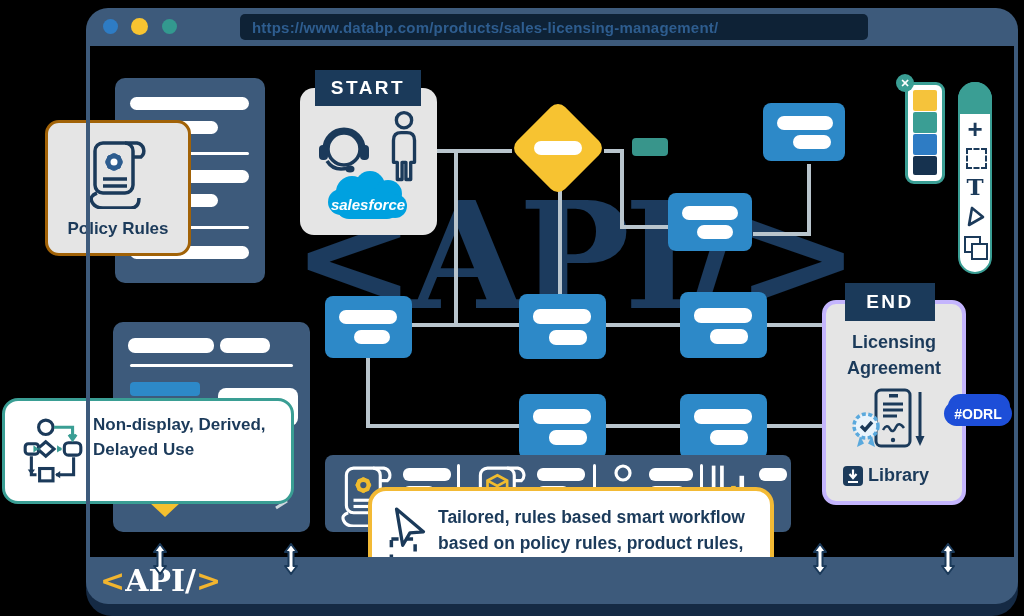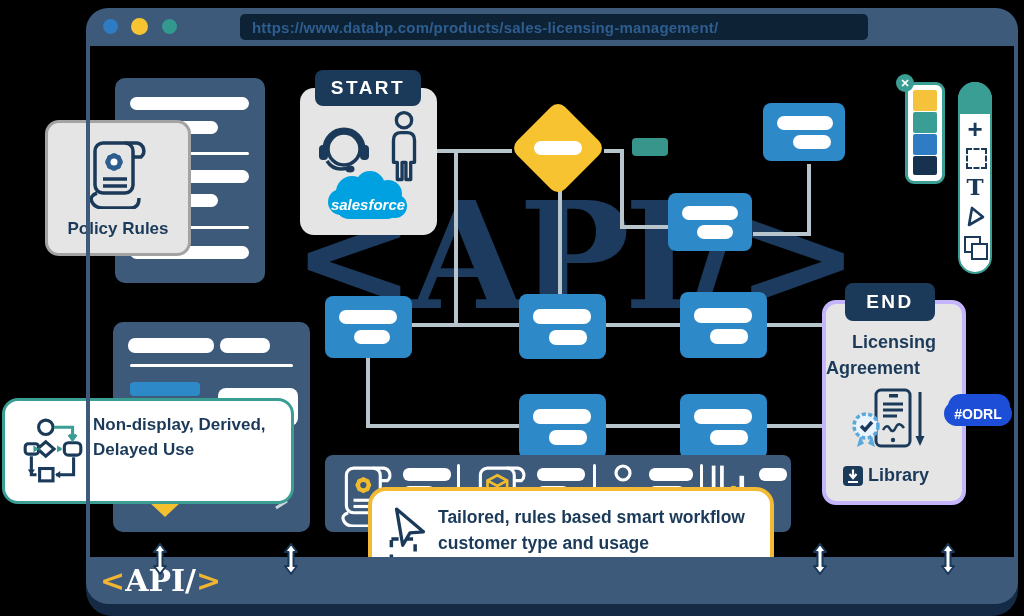--- a/index.html
+++ b/index.html
@@ -28,24 +28,24 @@
   .node{background:#2d89c8;border-radius:8px;}
   .nbar{background:#fff;border-radius:7px;}
   .diamond{left:524px;top:114px;width:68px;height:68px;background:#f7c331;border-radius:10px;transform:rotate(45deg);}
   .tealchip{left:632px;top:138px;width:36px;height:18px;background:#38958b;border-radius:4px;}
   
   .panel{background:#3d5a7b;border-radius:10px;}
   .sk{background:#fff;border-radius:7px;height:13px;}
   .skline{background:#fff;height:3px;border-radius:2px;}
   
   .card{background:#e5e5e5;border-radius:14px;}
-  .tab{background:#1b3a5a;border-radius:8px;color:#fff;font-weight:bold;font-size:19px;
+  .tab{background:#1b3a5a;border-radius:0;color:#fff;font-weight:bold;font-size:19px;
        letter-spacing:2.5px;display:flex;align-items:center;justify-content:center;}
   .navytext{color:#1b3a5a;}
-  .policycard{left:45px;top:120px;width:140px;height:130px;border:3px solid #a3a3a3;}
+  .policycard{left:45px;top:120px;width:140px;height:130px;border:3px solid #a16207;}
   .callout{left:2px;top:398px;width:286px;height:100px;border:3px solid #3a9e94;border-radius:16px;background:#fff;}
   .callout-text{font-size:17px;font-weight:bold;color:#1b3a5a;line-height:25px;}
   .tooltip{left:368px;top:487px;width:398px;height:112px;border:4px solid #f3ba35;border-radius:18px;background:#fff;}
   .tooltip-text{font-size:17.5px;font-weight:600;color:#1b3a5a;line-height:26px;}
   .tag{background:#1d4ed8;color:#fff;font-weight:bold;font-size:14px;border-radius:13px;
        display:flex;align-items:center;justify-content:center;}
   
   .palette{left:905px;top:82px;width:34px;height:96px;background:#fff;border:3px solid #3a9e94;border-radius:9px;}
   .sw{left:5px;width:24px;height:21px;border-radius:2px;}
   .closebtn{left:896px;top:74px;width:18px;height:18px;border-radius:50%;background:#3a9e94;
@@ -233,21 +233,21 @@
           <circle cx="73" cy="38" r="12"></circle>
         <rect x="14" y="24" width="64" height="27" rx="13"></rect>
       </g>
       <text x="46" y="42" text-anchor="middle" font-family="Liberation Sans, sans-serif" font-style="italic" font-weight="bold" font-size="15" fill="#fff">salesforce</text>
     </svg>
   </div>
   <div class="abs tab" style="left:315px;top:70px;width:106px;height:36px;">START</div>
 
   <div class="abs card endcard">
     <div class="abs navytext" style="left:0;top:28px;width:100%;text-align:center;font-size:18px;font-weight:600;">Licensing</div>
-    <div class="abs navytext" style="left:0;top:54px;width:100%;font-size:18px;font-weight:600;">Agreement</div>
+    <div class="abs navytext" style="left:0;top:54px;width:100%;text-align:center;font-size:18px;font-weight:600;">Agreement</div>
     <svg class="abs" style="left:26px;top:84px;" width="84" height="72" viewBox="0 0 84 72">
       <g fill="none" stroke="#1b3a5a" stroke-width="3">
         <rect x="24" y="2" width="34" height="56" rx="5"></rect>
         <line x1="31" y1="16" x2="51" y2="16"></line>
           <line x1="31" y1="22" x2="51" y2="22"></line>
           <line x1="31" y1="28" x2="45" y2="28"></line>
         <path d="M31 42 q4 -7 7 -1 q3 5 6 -2 q3 -6 8 1" stroke-width="2.5"></path>
         <line x1="68" y1="4" x2="68" y2="48"></line>
       </g>
       <rect x="37" y="6" width="9" height="3.5" fill="#1b3a5a"></rect>
@@ -314,20 +314,21 @@
   <div class="abs" style="left:964px;top:236px;width:13px;height:13px;border:2.5px solid #1b3a5a;"></div>
   <div class="abs" style="left:971px;top:243px;width:13px;height:13px;border:2.5px solid #1b3a5a;background:#fff;"></div>
 
   <div class="abs tooltip">
     <svg class="abs" style="left:16px;top:16px;" width="46" height="62" viewBox="0 0 44 60">
       <path d="M8 2 L34 24 L21 25 L14 37 Z" fill="#fff" stroke="#1b3a5a" stroke-width="3.2" stroke-linejoin="round"></path>
       <rect x="3" y="31" width="23" height="23" fill="none" stroke="#1b3a5a" stroke-width="3.4" stroke-dasharray="7 7"></rect>
     </svg>
     <div class="abs tooltip-text" style="left:66px;top:13px;">
       <div>Tailored, rules based smart workflow</div>
+      <div>based on policy rules, product rules,</div>
       <div>customer type and usage</div>
     </div>
   </div>
 
   <div class="abs topbar"></div>
   <div class="abs dot dot-blue"></div>
   <div class="abs dot dot-yellow"></div>
   <div class="abs dot dot-teal"></div>
   <div class="abs urlbar">
     <span class="urltext">https://www.databp.com/products/sales-licensing-management/</span>

